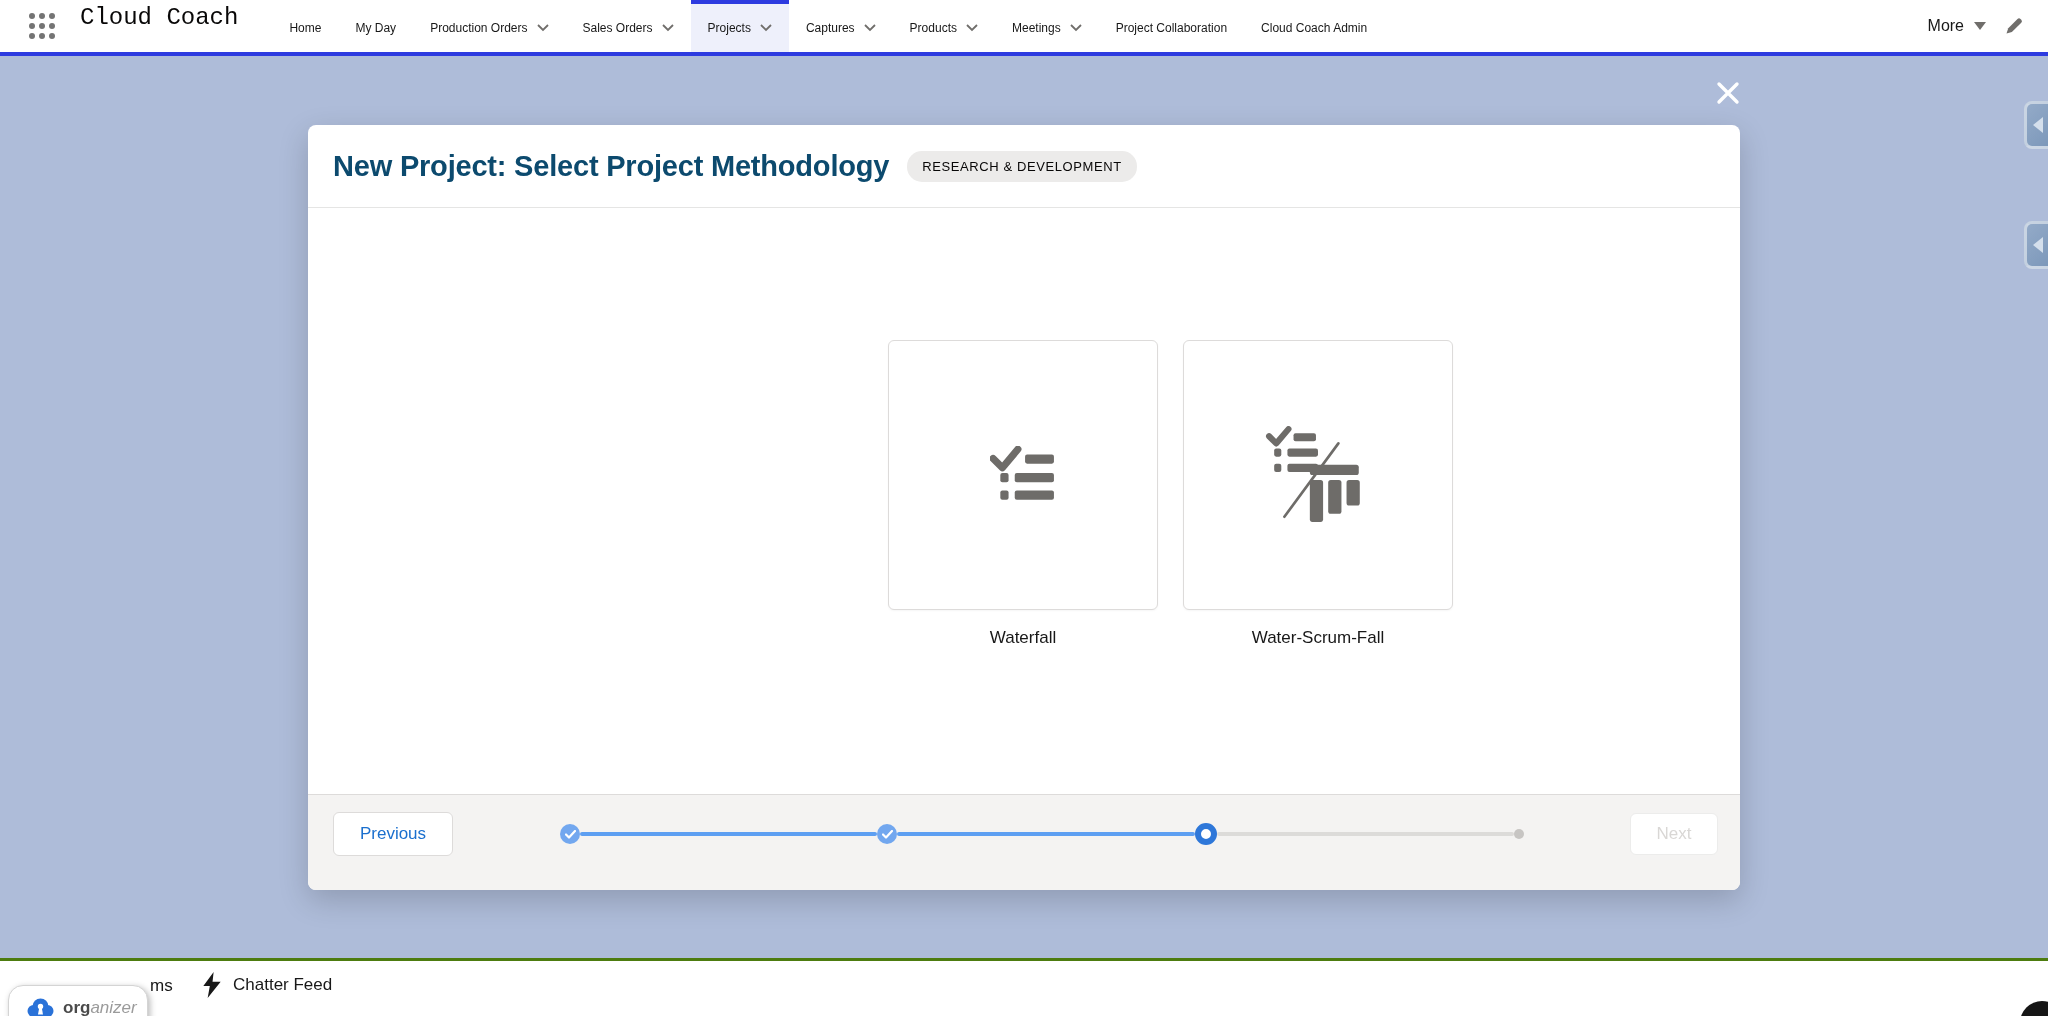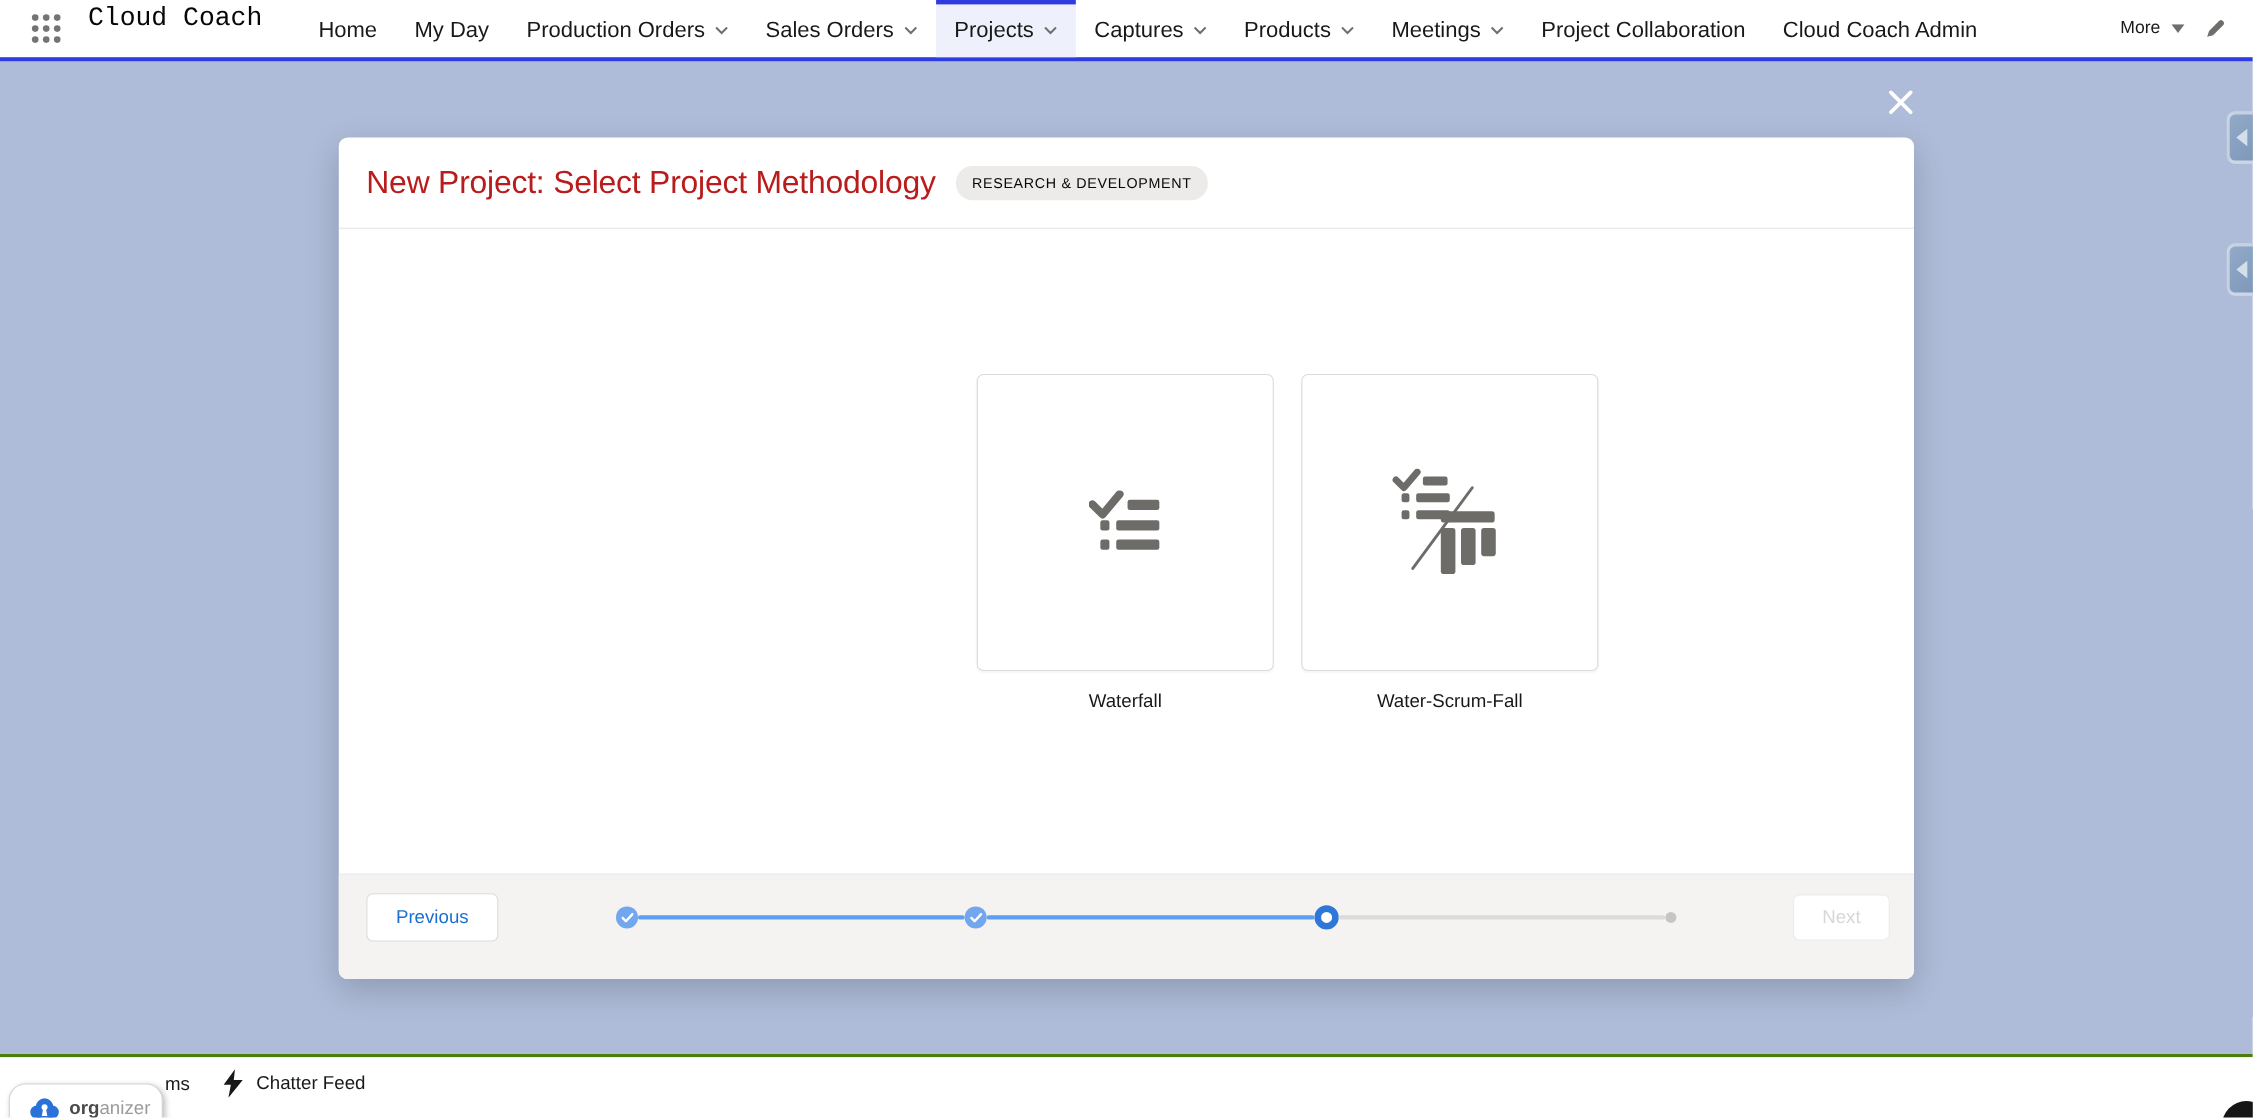--- a/index.html
+++ b/index.html
@@ -8,21 +8,21 @@
 
   
   .global-nav { position:absolute; top:0; left:0; right:0; height:56px; background:#fff;
     border-bottom:4px solid #2d3be0; display:flex; align-items:stretch; }
   .waffle { display:flex; align-items:center; justify-content:center; width:40px; margin-left:22px;
     background:none; border:none; cursor:pointer; }
   .waffle-grid { display:grid; grid-template-columns:repeat(3,6px); grid-gap:4px; }
   .waffle-grid i { width:6px; height:6px; border-radius:50%; background:#747474; }
   .app-name { display:flex; align-items:center; font-size:24px; color:#080707; margin:0 34px 18px 18px; white-space:nowrap;font-family:Liberation Mono, monospace; }
   .nav-tabs { display:flex; align-items:stretch; }
-  .nav-tab { display:flex; align-items:center; gap:9px; padding:0 17px; font-size:20px; color:#181818;
+  .nav-tab { display:flex; align-items:center; gap:9px; padding:0 17px; font-size:12px; color:#181818;
     text-decoration:none; border-top:4px solid transparent; white-space:nowrap; cursor:pointer; }
   .nav-tab.active { background:#eef0fb; border-top-color:#2d3be0; }
   .chev { width:12px; height:8px; display:block; }
   .nav-right { display:flex; align-items:center; margin-left:auto; margin-right:24px; gap:18px; }
   .more-tab { display:flex; align-items:center; gap:10px; font-size:16px; color:#181818; cursor:pointer;margin-left:12px; }
   .pencil-btn { background:none; border:none; cursor:pointer; display:flex; align-items:center; }
 
   
   .backdrop { position:absolute; top:56px; left:0; right:0; height:902px; background:#aebcd9; }
   .modal-close { position:absolute; left:1712px; top:22px; width:32px; height:32px; background:none; border:none; cursor:pointer; }
@@ -32,21 +32,21 @@
   .dock-tab .tri { width:0; height:0; margin-left:6px; border-top:8px solid transparent; border-bottom:8px solid transparent;
     border-right:10px solid #d4dfec; }
   .dock-tab-1 { top:45px; }
   .dock-tab-2 { top:165px; }
 
   
   .modal { position:absolute; left:308px; top:69px; width:1432px; height:765px; background:#fff;
     border-radius:8px; box-shadow:0 10px 30px rgba(0,0,0,0.18); }
   .modal-header { position:absolute; top:0; left:0; right:0; height:83px; border-bottom:1px solid #e5e5e4;
     display:flex; align-items:center; padding-left:25px; gap:18px; }
-  .modal-title { font-size:29px; font-weight:400; color:#b91c1c; letter-spacing:-0.2px; }
+  .modal-title { font-size:29px; font-weight:700; color:#0c4a6e; letter-spacing:-0.2px; }
   .badge { background:#ecebea; color:#080707; font-size:13px; letter-spacing:0.6px; padding:8px 15px;
     border-radius:15px; text-transform:uppercase; white-space:nowrap; }
 
   .card-col { position:absolute; width:270px; top:215px; }
   .card-col.c1 { left:285px; } .card-col.c2 { left:580px; } .card-col.c3 { left:875px; }
   .card { width:270px; height:270px; background:#fff; border:1px solid #dddbda; border-radius:6px;
     display:flex; align-items:center; justify-content:center; cursor:pointer; box-shadow:0 1px 2px rgba(0,0,0,0.04); }
   .card.selected { border:2px solid #3a8de8; }
   .card-label { margin-top:18px; text-align:center; font-size:17px; color:#181818; }
 
@@ -70,21 +70,21 @@
   
   .utility-bar { position:absolute; left:0; right:0; top:958px; height:58px; background:#fff; border-top:3px solid #4d7c0f; }
   .hidden-tab-fragment { position:absolute; left:150px; top:15px; font-size:17px; color:#181818; }
   .chatter-tab { position:absolute; left:202px; top:11px; display:flex; align-items:center; gap:11px;
     font-size:17px; color:#181818; cursor:pointer; }
   .organizer-popup { position:absolute; left:8px; top:24px; width:140px; height:46px; background:#fff;
     border:1px solid #d4d4d4; border-radius:15px; box-shadow:2px 2px 6px rgba(0,0,0,0.28);
     display:flex; align-items:center; padding-left:16px; gap:8px; }
   .organizer-text { font-size:17px; }
   .organizer-text .bold { font-weight:bold; color:#4a4a4a; }
-  .organizer-text .rest { color:#9b9b9b; }
+  .organizer-text .rest { color:#9b9b9b;font-style:italic; }
   .corner-circle { position:absolute; right:-16px; top:40px; width:44px; height:44px; border-radius:50%; background:#161616; }
 </style>
 </head>
 <body>
 
 <div class="screen">
 
   <header class="global-nav">
     <button class="waffle">
       <span class="waffle-grid">

